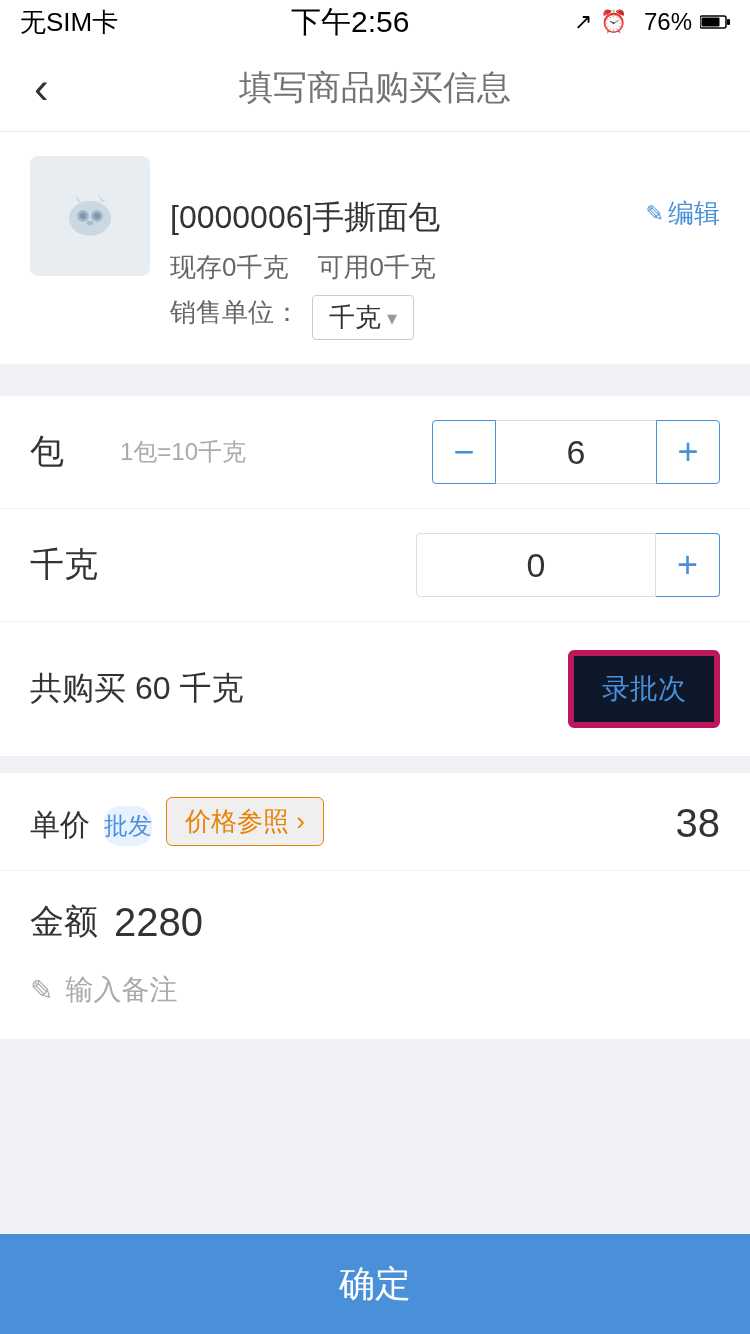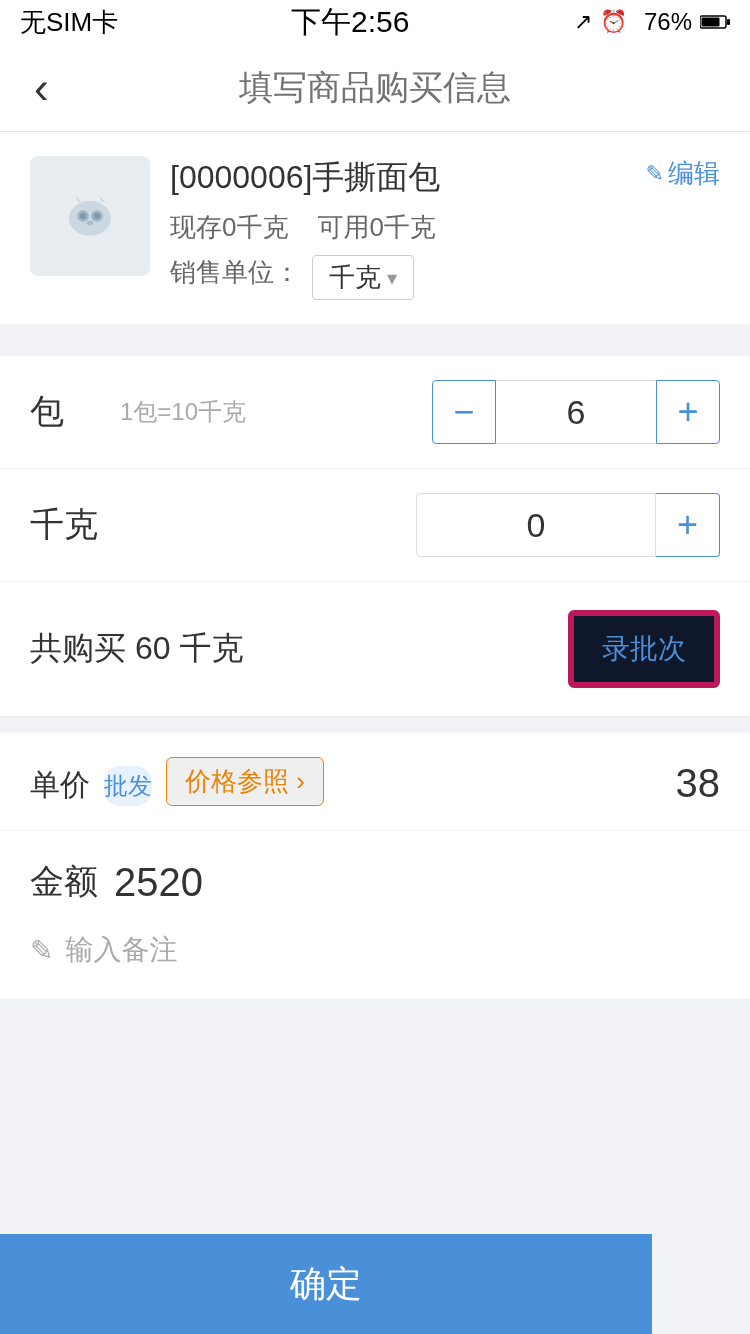--- a/index.html
+++ b/index.html
@@ -322,21 +322,21 @@
     .bottom-gray {
       background: #f0f2f5;
       height: 300px;
     }
 
     
     .confirm-bar {
       position: fixed;
       bottom: 0;
       left: 0;
-      width: 652px;
+      width: 750px;
       height: 100px;
       background: #4a90d9;
       display: flex;
       align-items: center;
       justify-content: center;
       cursor: pointer;
     }
     .confirm-text {
       font-size: 36px;
       color: #fff;
@@ -386,21 +386,21 @@
       <circle cx="36" cy="20" r="5" fill="#6a8fa8"></circle>
       <circle cx="24" cy="20" r="2.5" fill="#3a5f78"></circle>
       <circle cx="36" cy="20" r="2.5" fill="#3a5f78"></circle>
       <ellipse cx="30" cy="26" rx="3" ry="2" fill="#6a8fa8" opacity="0.8"></ellipse>
 
       <polygon points="20,8 17,2 23,8" fill="#8caabb" opacity="0.5"></polygon>
       <polygon points="40,8 37,2 43,8" fill="#8caabb" opacity="0.5"></polygon>
     </svg>
   </div>
   <div class="product-info">
-    <div style="display:flex; justify-content:space-between; align-items:flex-start;">
+    <div style="display:flex; justify-content:space-between; align-items:flex-start;margin-top:40px;">
       <div class="product-name">
         <span>[0000006]</span><span>手撕面包</span>
       </div>
       <div class="edit-btn">
         <span style="font-size:22px;">✎</span>
         <span>编辑</span>
       </div>
     </div>
     <div class="product-stock">
       <span>现存0千克</span>
@@ -451,21 +451,21 @@
     <span class="price-label">单价</span>
     <span class="price-tag">批发</span>
     <button class="price-ref-btn">价格参照 ›</button>
     <span class="price-value">38</span>
   </div>
 </div>
 
 <div class="amount-section">
   <div class="amount-row">
     <span class="amount-label">金额</span>
-    <span class="amount-value">2520</span>
+    <span class="amount-value">2280</span>
   </div>
   <div class="note-row">
     <span class="note-icon">✎</span>
     <span class="note-text">输入备注</span>
   </div>
 </div>
 
 <div class="bottom-gray"></div>
 
 <div class="confirm-bar">

